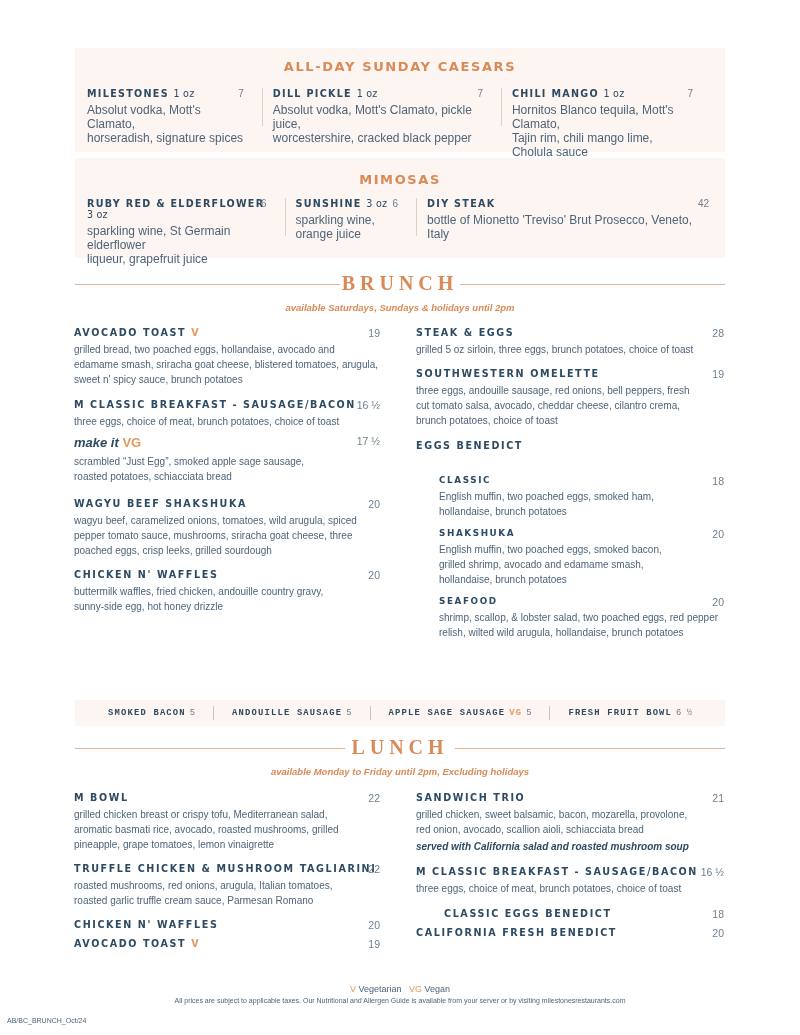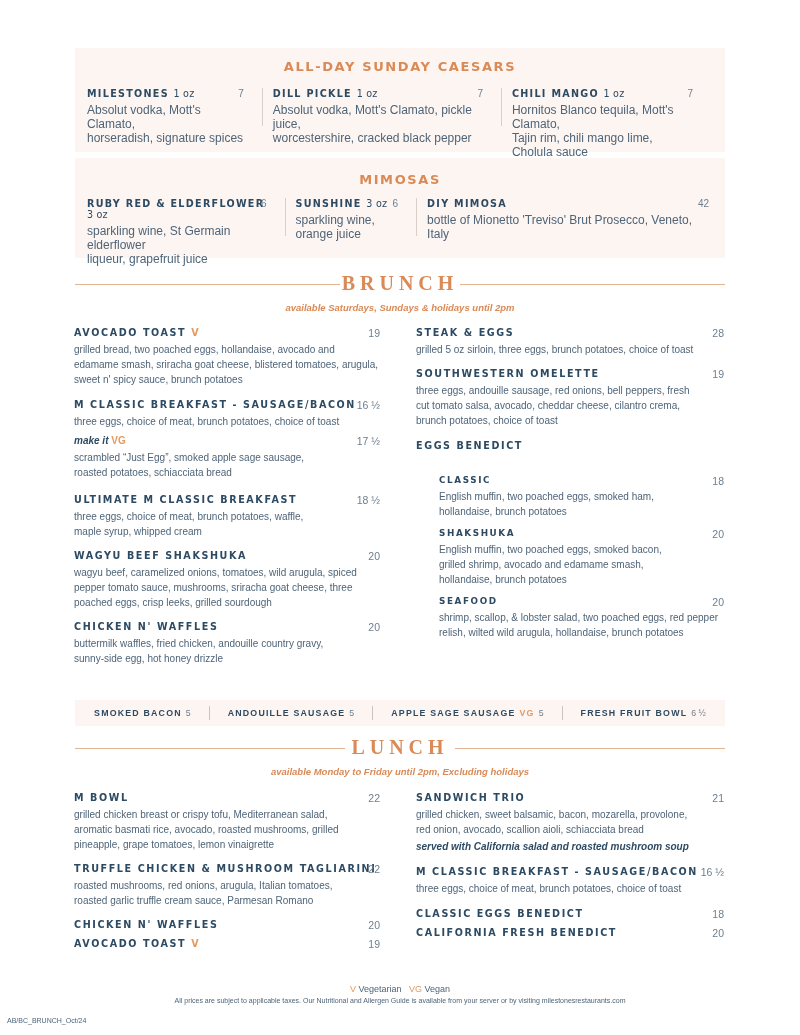--- a/index.html
+++ b/index.html
@@ -22,27 +22,27 @@
   .section-sub { position: absolute; left: 75px; width: 650px; text-align: center; color: #d98a56; font-size: 9.5px; font-style: italic; font-weight: bold; }
 
   .col { position: absolute; width: 310px; }
   .item { position: relative; margin-bottom: 11px; }
   .iname { font-family: "DejaVu Sans", sans-serif; font-size: 9.6px; font-weight: bold; letter-spacing: 1.6px; color: #2d4a63; }
   .iname .tag { color: #e39a62; font-weight: bold; }
   .iprice { position: absolute; right: 0; top: 0; font-size: 10.5px; color: #6d7f8f; }
   .idesc { font-size: 10px; color: #4e6478; line-height: 15px; margin-top: 4px; }
   .inote { font-size: 10px; font-style: italic; font-weight: bold; color: #2d4a63; margin-top: 4px; }
   .variant { position: relative; margin-top: 6px; }
-  .variant .vlabel { font-size: 10px; font-style: italic; font-weight: bold; color: #2d4a63; }
+  .variant .vlabel { font-size: 13px; font-style: italic; font-weight: bold; color: #2d4a63; }
   .variant .vlabel .tag { color: #e39a62; font-style: normal; }
   .sub-item { position: relative; margin-left: 23px; margin-bottom: 9px; }
   .sub-item .iname { font-size: 8.8px; }
 
   .sides { position: absolute; left: 75px; width: 650px; top: 700px; height: 26px; background: #fdf5f1; display: flex; align-items: center; justify-content: center; }
-  .side { font-family: Liberation Sans, sans-serif; font-size: 8.8px; font-weight: bold; letter-spacing: 1.2px; color: #2d4a63; padding: 0 10px; }
+  .side { font-family: Liberation Mono, monospace; font-size: 8.8px; font-weight: bold; letter-spacing: 1.2px; color: #2d4a63; padding: 0 10px; }
   .side .p { font-weight: normal; color: #6d7f8f; letter-spacing: 0; margin-left: 4px; }
   .side .tag { color: #e39a62; margin-left: 4px; }
   .side-sep { width: 1px; height: 14px; background: #cdc3bd; margin: 0 8px; }
 
   .legend { position: absolute; top: 984px; left: 0; width: 800px; text-align: center; font-size: 9px; color: #4e6478; }
   .legend .tag { color: #e39a62; }
   .legal { position: absolute; top: 997px; left: 0; width: 800px; text-align: center; font-size: 7px; color: #4e6478; }
   .code { position: absolute; top: 1017px; left: 7px; font-size: 7px; color: #4e6478; }
 </style>
 </head>
@@ -95,21 +95,21 @@
     <div class="drink" style="width:115px;">
       <div class="dname"><span>SUNSHINE</span> <span class="oz">3 oz</span></div>
       <div class="dprice">6</div>
       <div class="ddesc">
           <div>sparkling wine,</div>
           <div>orange juice</div>
         </div>
     </div>
     <div class="drink-sep"></div>
     <div class="drink" style="width:285px;">
-      <div class="dname"><span>DIY MIMOSA</span></div>
+      <div class="dname"><span>DIY STEAK</span></div>
       <div class="dprice" style="right:-8px;">42</div>
       <div class="ddesc">
           <div>bottle of Mionetto 'Treviso' Brut Prosecco, Veneto, Italy</div>
         </div>
     </div>
   </div>
 </div>
 
 <div class="section-head" style="top:274px;">
   <div class="line" style="left:0;width:265px;"></div>
@@ -128,25 +128,20 @@
     <div class="iname"><span>M CLASSIC BREAKFAST - SAUSAGE/BACON</span></div>
     <div class="iprice">16 ½</div>
     <div class="idesc">three eggs, choice of meat, brunch potatoes, choice of toast</div>
     <div class="variant">
       <div class="vlabel"><span>make it</span> <span class="tag">VG</span></div>
       <div class="iprice">17 ½</div>
       <div class="idesc" style="padding-right:60px;">scrambled “Just Egg”, smoked apple sage sausage, roasted potatoes, schiacciata bread</div>
     </div>
   </div>
   <div class="item">
-    <div class="iname"><span>ULTIMATE M CLASSIC BREAKFAST</span></div>
-    <div class="iprice">18 ½</div>
-    <div class="idesc" style="padding-right:70px;">three eggs, choice of meat, brunch potatoes, waffle, maple syrup, whipped cream</div>
-  </div>
-  <div class="item">
     <div class="iname"><span>WAGYU BEEF SHAKSHUKA</span></div>
     <div class="iprice">20</div>
     <div class="idesc">wagyu beef, caramelized onions, tomatoes, wild arugula, spiced pepper tomato sauce, mushrooms, sriracha goat cheese, three poached eggs, crisp leeks, grilled sourdough</div>
   </div>
   <div class="item">
     <div class="iname"><span>CHICKEN N' WAFFLES</span></div>
     <div class="iprice">20</div>
     <div class="idesc" style="padding-right:30px;">buttermilk waffles, fried chicken, andouille country gravy, sunny-side egg, hot honey drizzle</div>
   </div>
 </div>
@@ -225,21 +220,21 @@
     <div class="iname"><span>SANDWICH TRIO</span></div>
     <div class="iprice">21</div>
     <div class="idesc" style="padding-right:20px;">grilled chicken, sweet balsamic, bacon, mozarella, provolone, red onion, avocado, scallion aioli, schiacciata bread</div>
     <div class="inote">served with California salad and roasted mushroom soup</div>
   </div>
   <div class="item" style="margin-bottom:12px;">
     <div class="iname"><span>M CLASSIC BREAKFAST - SAUSAGE/BACON</span></div>
     <div class="iprice">16 ½</div>
     <div class="idesc">three eggs, choice of meat, brunch potatoes, choice of toast</div>
   </div>
-  <div class="item" style="margin-bottom:8px;">
+  <div class="item" style="margin-bottom:8px;margin-left:28px;">
     <div class="iname"><span>CLASSIC EGGS BENEDICT</span></div>
     <div class="iprice">18</div>
   </div>
   <div class="item">
     <div class="iname"><span>CALIFORNIA FRESH BENEDICT</span></div>
     <div class="iprice">20</div>
   </div>
 </div>
 
 <div class="legend">

